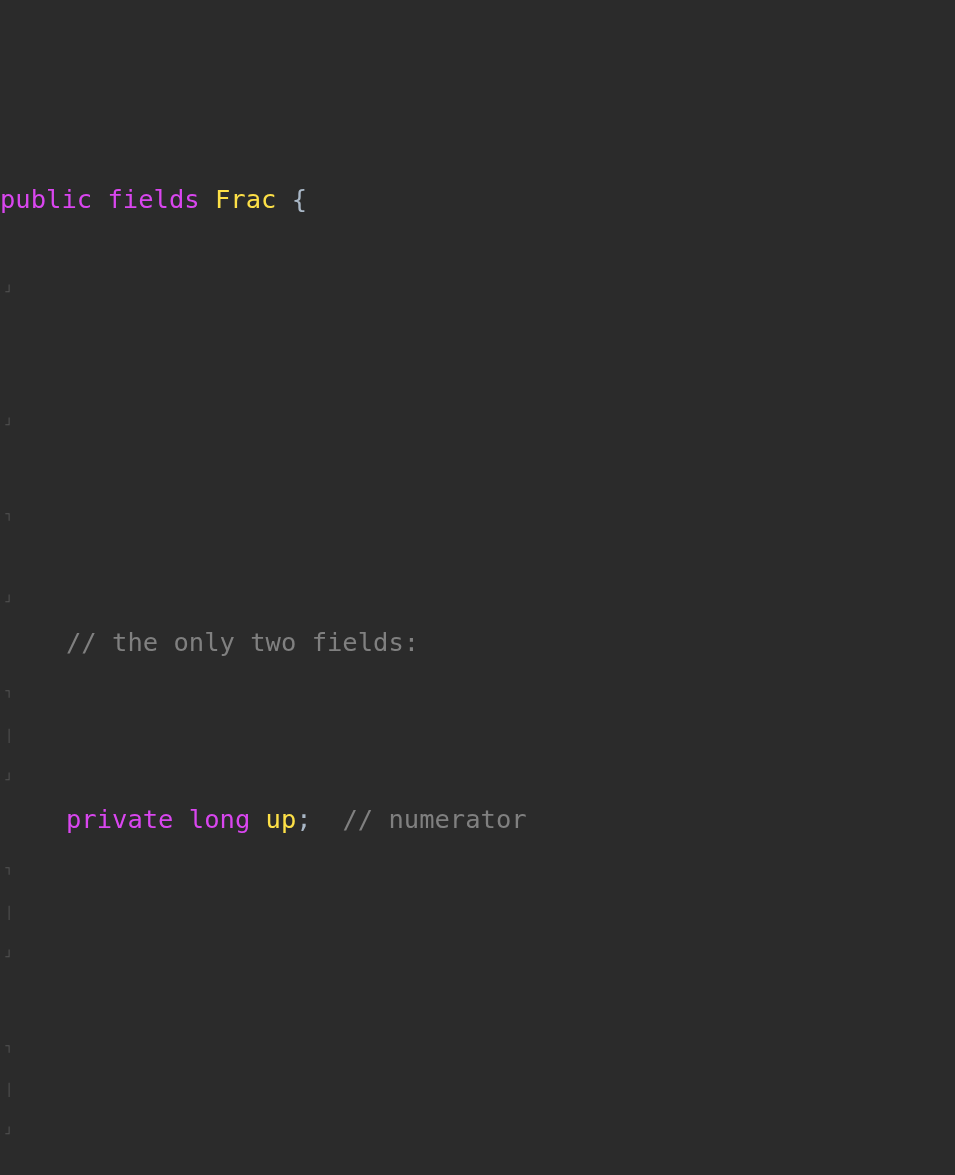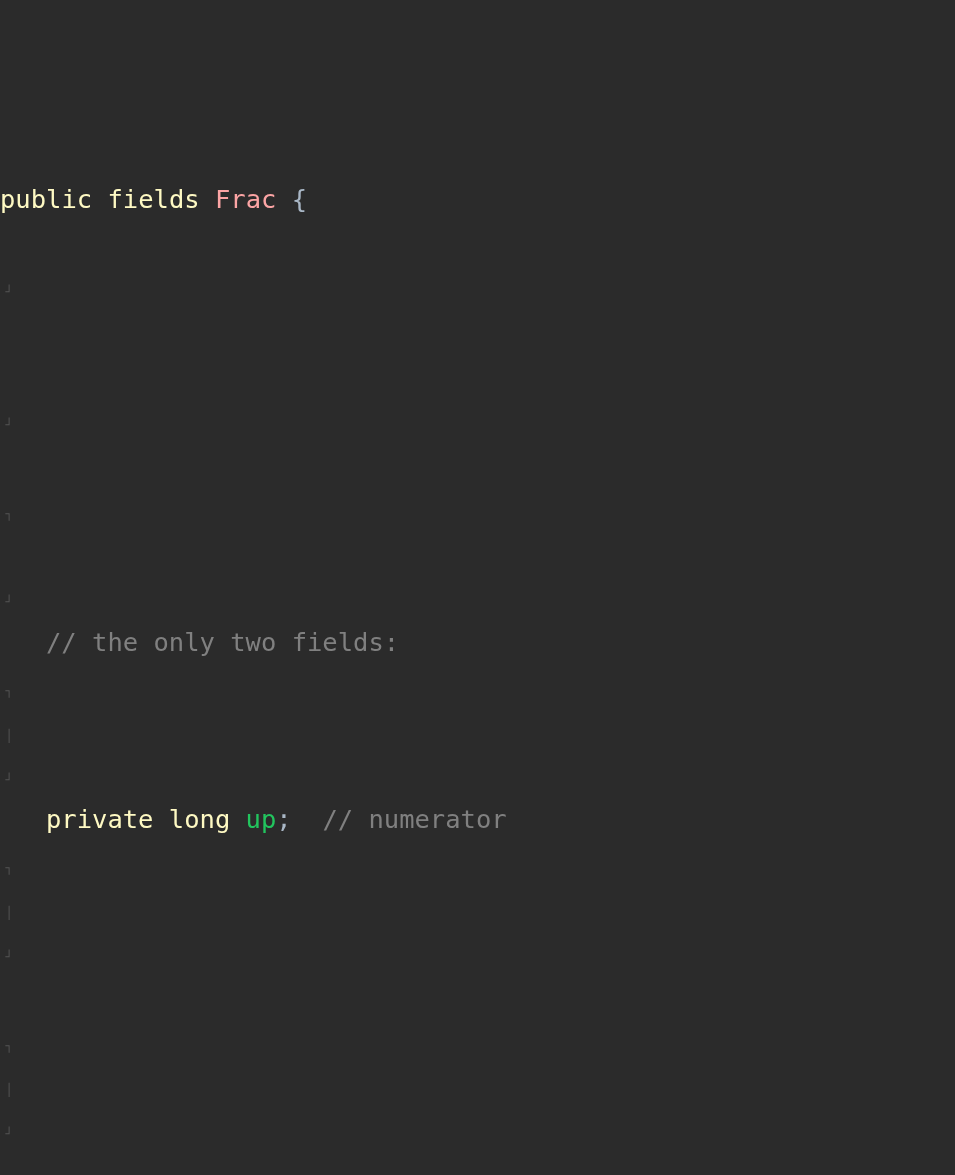--- a/index.html
+++ b/index.html
@@ -40,25 +40,25 @@
     left: 0;
     right: 0;
     top: 0;
     white-space: pre;
   }
   .line {
     position: relative;
     height: 44.3px;
     padding-left: 0px;
   }
-  .line.indent1 { padding-left: 46px; }
+  .line.indent1 { padding-left: 66px; }
   
-  .kw   { color: #fef9c3; }   
-  .type { color: #fca5a5; }   
-  .field{ color: #22c55e; }   
+  .kw   { color: #d946ef; }   
+  .type { color: #fde047; }   
+  .field{ color: #fde047; }   
   .cmt  { color: #808080; }
   .punc { color: #a9b7c6; }
 </style>
 </head>
 <body>
 
 <div class="editor">
   <div class="gutter">
     <div class="fold" style="top:270px;">┘</div>
     <div class="fold" style="top:403px;">┘</div>

